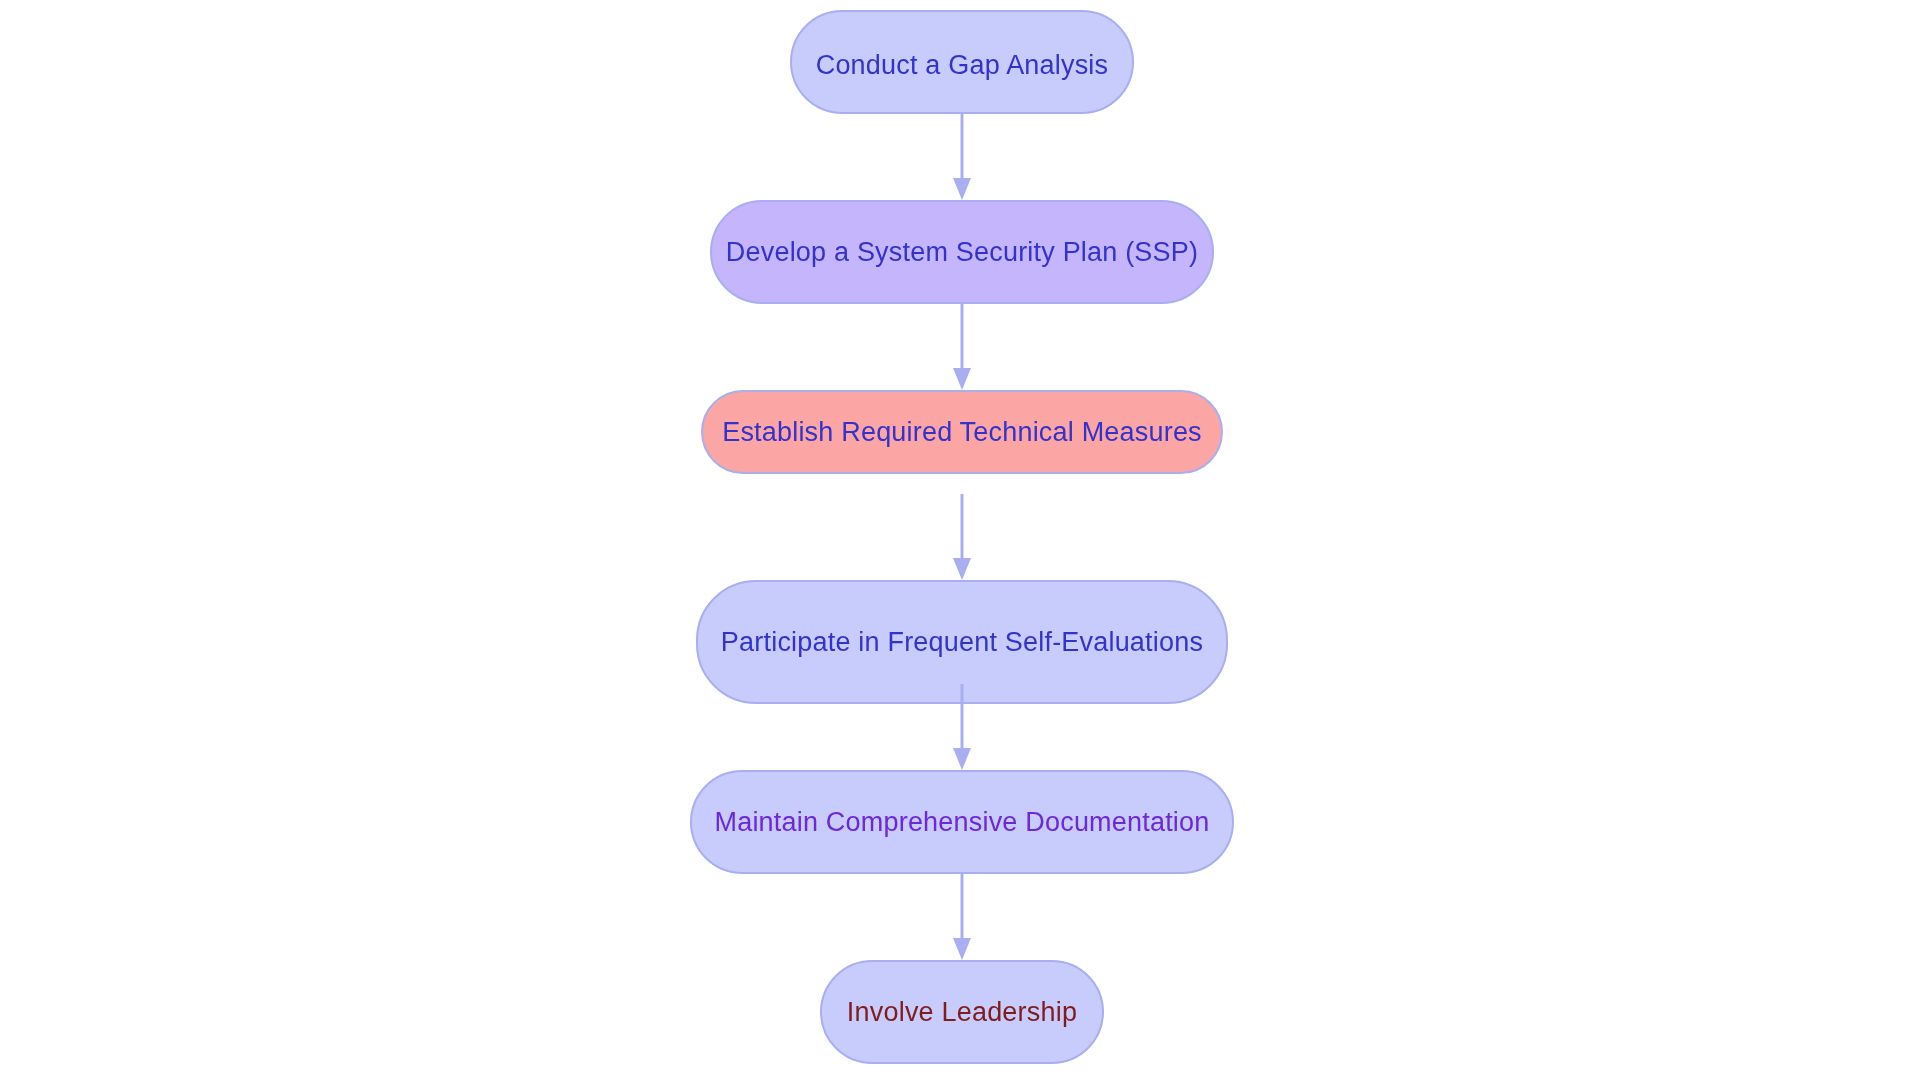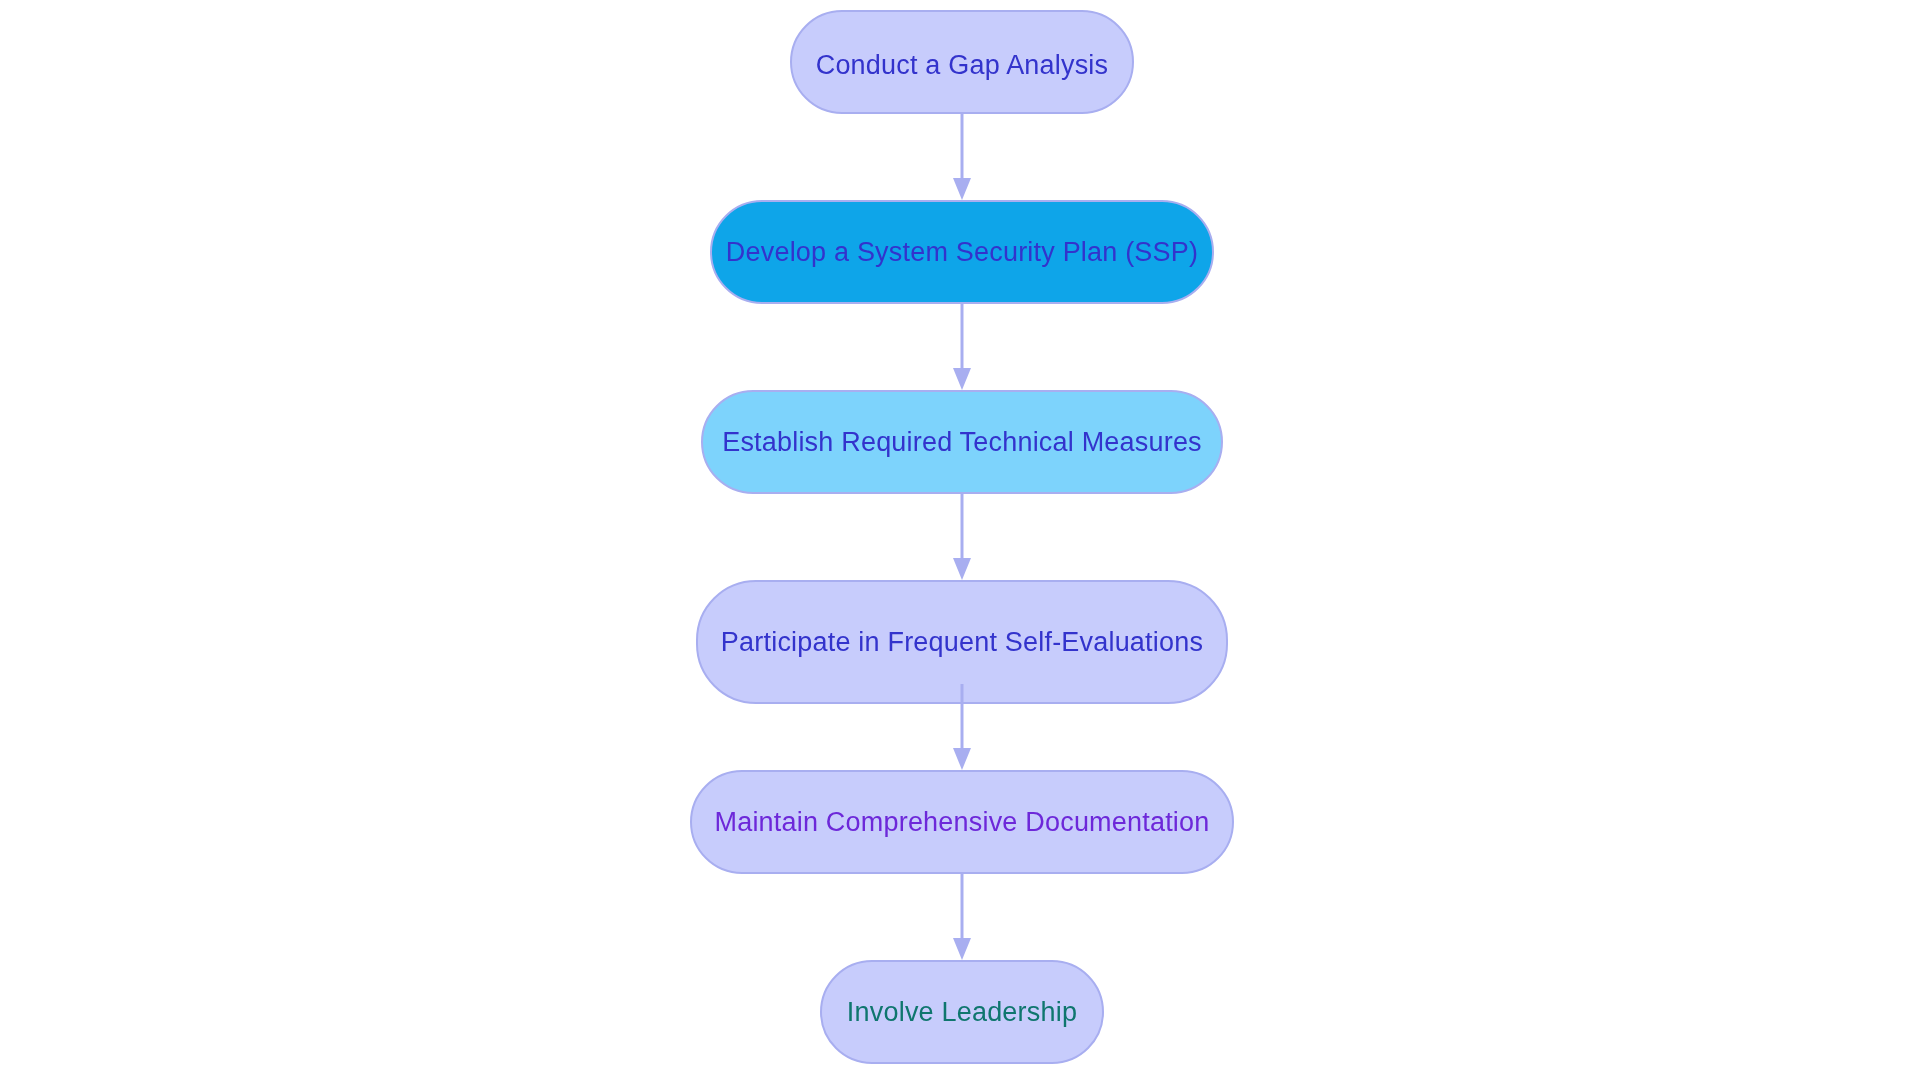--- a/index.html
+++ b/index.html
@@ -59,32 +59,32 @@
     <span class="flow-node-label" style="color: rgb(51, 51, 204); margin-top: 7px;">Conduct a Gap Analysis</span>
   </div>
 
   <div class="flow-connector" style="left: 927px; top: 114px; height: 86px;">
     <svg width="70" height="86" viewBox="0 0 70 86" aria-hidden="true">
       <line x1="35" y1="0" x2="35" y2="66" stroke="#a8aef0" stroke-width="3"></line>
       <polygon points="26,64 44,64 35,86" fill="#a8aef0"></polygon>
     </svg>
   </div>
 
-  <div class="flow-node" style="left: 710px; top: 200px; width: 504px; height: 104px; background: #0ea5e9; border-color: rgb(168, 174, 240);">
+  <div class="flow-node" style="left: 710px; top: 200px; width: 504px; height: 104px; background: #c4b5fd; border-color: rgb(168, 174, 240);">
     <span class="flow-node-label" style="color: rgb(51, 51, 204);">Develop a System Security Plan (SSP)</span>
   </div>
 
   <div class="flow-connector" style="left: 927px; top: 304px; height: 86px;">
     <svg width="70" height="86" viewBox="0 0 70 86" aria-hidden="true">
       <line x1="35" y1="0" x2="35" y2="66" stroke="#a8aef0" stroke-width="3"></line>
       <polygon points="26,64 44,64 35,86" fill="#a8aef0"></polygon>
     </svg>
   </div>
 
-  <div class="flow-node" style="left: 701px; top: 390px; width: 522px; height: 104px; background: #7dd3fc; border-color: rgb(168, 174, 240);">
+  <div class="flow-node" style="left: 701px; top: 390px; width: 522px; height: 84px; background: #fca5a5; border-color: rgb(168, 174, 240);">
     <span class="flow-node-label" style="color: rgb(51, 51, 204);">Establish Required Technical Measures</span>
   </div>
 
   <div class="flow-connector" style="left: 927px; top: 494px; height: 86px;">
     <svg width="70" height="86" viewBox="0 0 70 86" aria-hidden="true">
       <line x1="35" y1="0" x2="35" y2="66" stroke="#a8aef0" stroke-width="3"></line>
       <polygon points="26,64 44,64 35,86" fill="#a8aef0"></polygon>
     </svg>
   </div>
 
@@ -104,16 +104,16 @@
   </div>
 
   <div class="flow-connector" style="left: 927px; top: 874px; height: 86px;">
     <svg width="70" height="86" viewBox="0 0 70 86" aria-hidden="true">
       <line x1="35" y1="0" x2="35" y2="66" stroke="#a8aef0" stroke-width="3"></line>
       <polygon points="26,64 44,64 35,86" fill="#a8aef0"></polygon>
     </svg>
   </div>
 
   <div class="flow-node" style="left: 820px; top: 960px; width: 284px; height: 104px; background: rgb(199, 204, 252); border-color: rgb(168, 174, 240);">
-    <span class="flow-node-label" style="color: #0f766e;">Involve Leadership</span>
+    <span class="flow-node-label" style="color: #7f1d1d;">Involve Leadership</span>
   </div>
 
 </div>
 
 </body></html>

